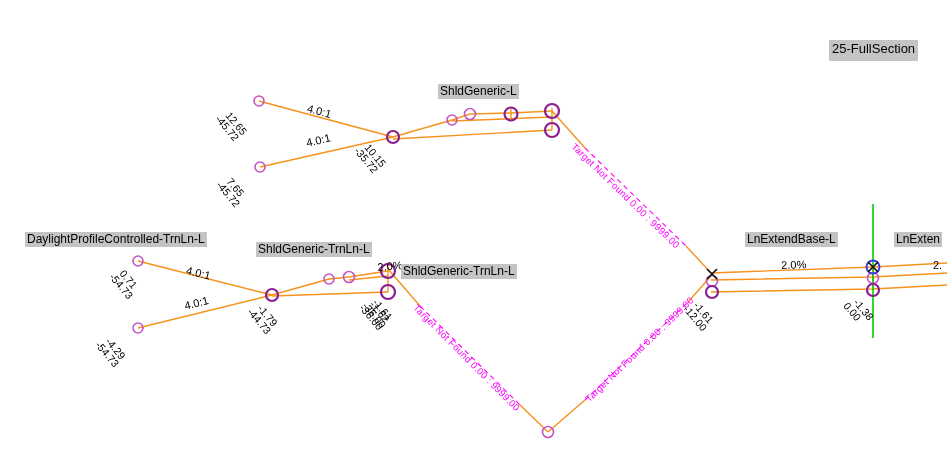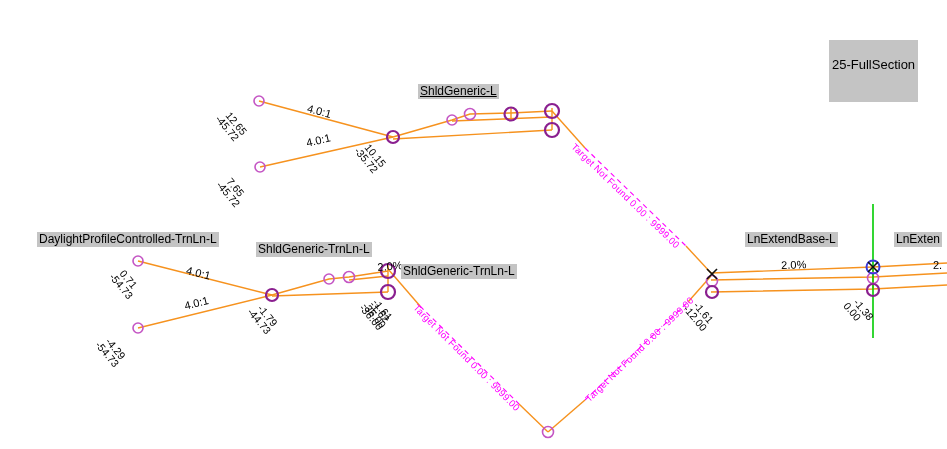--- a/index.html
+++ b/index.html
@@ -6,21 +6,21 @@
   #stage{
     position:relative; width:947px; height:449px; background:#ffffff;
     overflow:hidden; font-family:"Liberation Sans", sans-serif; color:#000;
   }
   #stage svg{position:absolute;left:0;top:0;}
   .glabel{
     position:absolute; background:#c4c4c4; color:#000;
     font-size:12px; line-height:15px; height:15px; padding:0 2px;
     white-space:nowrap; z-index:30;
   }
-  .glabel.big{font-size:13px; line-height:18px; height:30px; padding:16px 3px;}
+  .glabel.big{font-size:13px; line-height:18px; height:21px; padding:0 3px;}
   .slope{
     position:absolute; font-size:11px; color:#000; white-space:nowrap;
     transform-origin:0 0; z-index:20;
   }
   .ptlabel{
     position:absolute; font-size:10.5px; line-height:10px; color:#000;
     white-space:nowrap; transform:rotate(50deg); transform-origin:0 0; z-index:15;
   }
   .ptlabel span{display:block;}
   .ptlabel span + span{margin-left:-4px;}
@@ -151,21 +151,21 @@
     </div>
   <div class="ptlabel" style="left:700px; top:300px;">
     <span>-1.61</span>
       <span>-12.00</span>
     </div>
   <div class="ptlabel" style="left:860px; top:297px;">
     <span>-1.38</span>
       <span>0.00</span>
     </div>
 
-  <div class="glabel" style="left:418px; top:84px;text-decoration:underline;">ShldGeneric-L</div>
+  <div class="glabel" style="left:438px; top:84px;">ShldGeneric-L</div>
   <div class="glabel big" style="left:829px; top:40px;">25-FullSection</div>
-  <div class="glabel" style="left:37px; top:232px;">DaylightProfileControlled-TrnLn-L</div>
+  <div class="glabel" style="left:25px; top:232px;">DaylightProfileControlled-TrnLn-L</div>
   <div class="glabel" style="left:256px; top:242px;">ShldGeneric-TrnLn-L</div>
   <div class="glabel" style="left:401px; top:264px;">ShldGeneric-TrnLn-L</div>
   <div class="glabel" style="left:745px; top:232px;text-align:center;">LnExtendBase-L</div>
   <div class="glabel clip-right" style="left:894px; top:232px;">LnExten</div>
 
 </div>
 
 </body></html>

